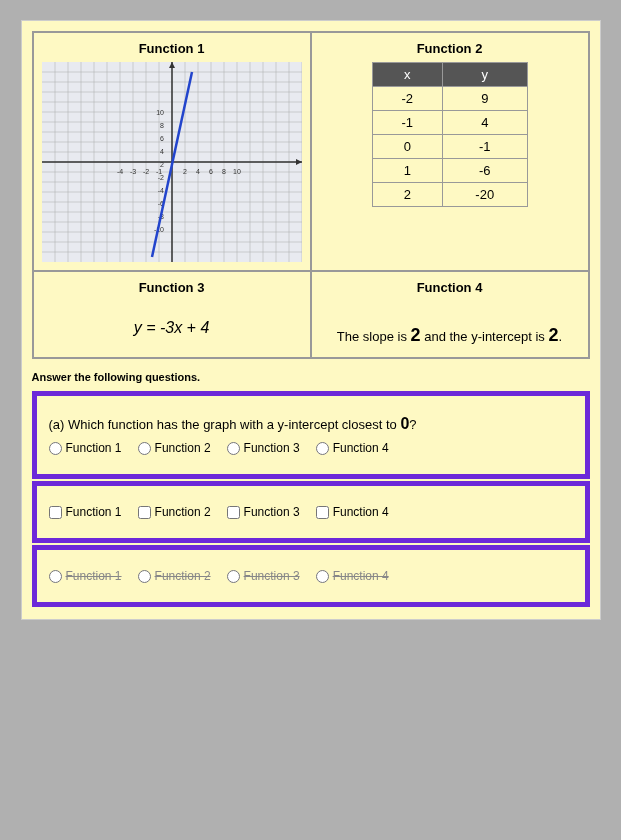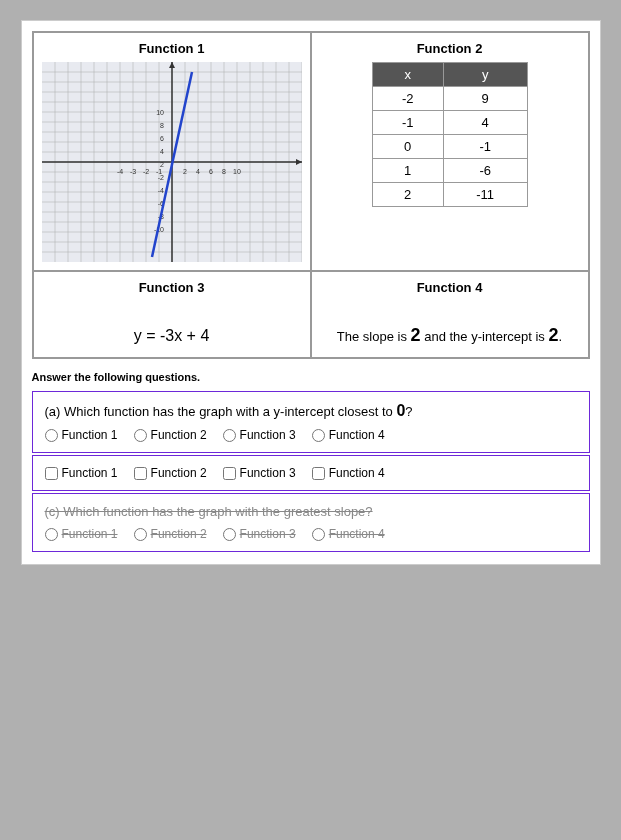--- a/index.html
+++ b/index.html
@@ -7,21 +7,21 @@
       background: #b0b0b0;
       font-family: Arial, sans-serif;
       font-size: 13px;
       display: flex;
       justify-content: center;
       align-items: flex-start;
       min-height: 840px;
       padding: 20px;
     }
     .page {
-      background: #ffffff;
+      background: #fef9c3;
       width: 580px;
       padding: 10px;
       border: 1px solid #ccc;
     }
     .functions-grid {
       display: grid;
       grid-template-columns: 1fr 1fr;
       border: 1px solid #999;
     }
     .function-cell {
@@ -59,42 +59,43 @@
       text-align: center;
     }
     .func2-table th {
       background: #555;
       color: #fff;
       font-weight: normal;
     }
     
     .func3-eq {
       font-size: 16px;
-      margin-top: 32px;
+      margin-top: 24px;
+      font-style: italic;
     }
     
     .func4-text {
       font-size: 13px;
       margin-top: 27px;
       text-align: center;
       line-height: 1.5;
     }
     .func4-text .big {
       font-size: 18px;
       font-weight: bold;
     }
     
     .questions-header {
       font-size: 11px;
       font-weight: bold;
       margin: 12px 0 8px 0;
     }
     .question-box {
-      border: 1px solid #6d28d9;
-      padding: 10px 12px;
+      border: 5px solid #6d28d9;
+      padding: 19px 12px;
       margin-bottom: 2px;
     }
     .question-text {
       font-size: 13px;
       margin-bottom: 8px;
     }
     .options-row {
       display: flex;
       gap: 16px;
       align-items: center;
@@ -233,21 +234,21 @@
             <tr>
               <td>0</td>
               <td>-1</td>
             </tr>
             <tr>
               <td>1</td>
               <td>-6</td>
             </tr>
             <tr>
               <td>2</td>
-              <td>-11</td>
+              <td>-20</td>
             </tr>
           </tbody>
       </table>
     </div>
 
     <div class="function-cell">
       <div class="function-title">Function 3</div>
       <div class="func3-eq">y = -3x + 4</div>
     </div>
 
@@ -293,23 +294,20 @@
       <label class="option-label">
         <input type="checkbox" name="qb3" style=""> Function 3
       </label>
       <label class="option-label">
         <input type="checkbox" name="qb4" style=""> Function 4
       </label>
     </div>
   </div>
 
   <div class="question-box">
-    <div class="question-text" style="text-decoration: line-through; color: #888;">
-      (c) Which function has the graph with the greatest slope?
-    </div>
     <div class="options-row">
       <label class="option-label">
         <input type="radio" name="qc" style=""> 
           <span style="text-decoration:line-through; color:#888;">Function 1</span>
       </label>
       <label class="option-label">
         <input type="radio" name="qc" style=""> 
           <span style="text-decoration:line-through; color:#888;">Function 2</span>
       </label>
       <label class="option-label">

